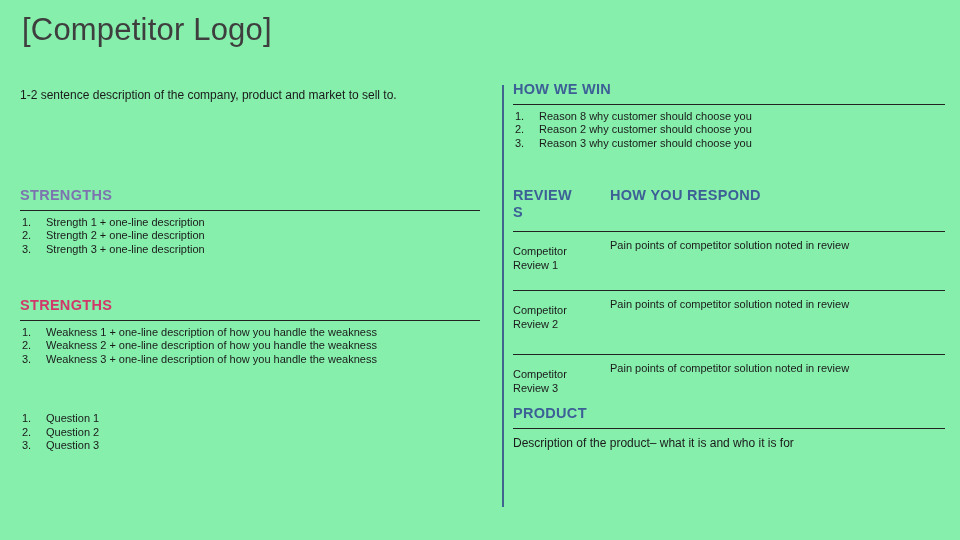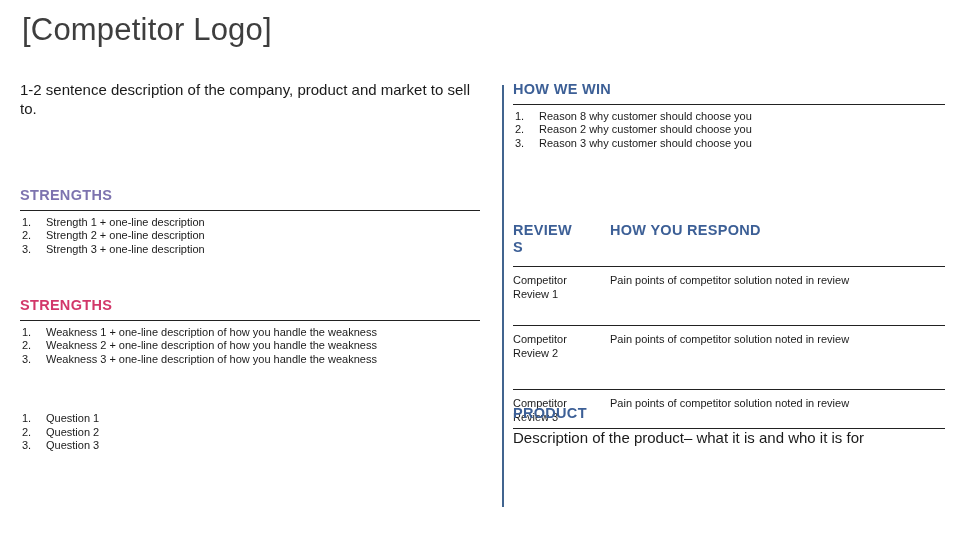--- a/index.html
+++ b/index.html
@@ -1,19 +1,19 @@
 <!DOCTYPE html>
 <html><head>
 <meta charset="utf-8">
 <style>
   html,body{margin:0;padding:0;background:#888;}
   .slide{
     position:relative;
     width:960px;height:540px;
-    background:#ffffff;
+    background:#86efac;
     font-family:"Liberation Sans", sans-serif;
     color:#1a1a1a;
     overflow:hidden;
     margin:0 auto;
   }
   .page-title{
     position:absolute;left:22px;top:12px;
     font-size:31px;font-weight:400;color:#3e3e3e;
     letter-spacing:0.2px;white-space:nowrap;
   }
@@ -22,49 +22,49 @@
     margin:0;
     font-size:14.5px;font-weight:bold;letter-spacing:0.3px;
     padding:0 0 6px 0;
     border-bottom:1.5px solid #222222;
     line-height:1.15;
   }
   .hd-blue{color:#3c5f96;}
   .hd-purple{color:#7d73af;}
   .hd-pink{color:#d23769;}
   .sec-body{
-    margin:0 0 0 0;
-    font-size:15px;line-height:1.25;color:#1a1a1a;
+    margin:7px 0 0 0;
+    font-size:12px;line-height:1.25;color:#1a1a1a;
   }
   ol.numlist{
     list-style:none;margin:5px 0 0 0;padding:0;
     font-size:11px;line-height:1.24;color:#1a1a1a;
   }
   ol.numlist li{display:flex;}
   ol.numlist .num{flex:0 0 26px;padding-left:2px;box-sizing:border-box;}
   ol.numlist .txt{flex:1;}
   
   .vdivider{
     position:absolute;left:502px;top:85px;
     width:2px;height:422px;background:#41648f;
   }
   
   .rev-header{
     display:grid;grid-template-columns:97px 1fr;
     border-bottom:1.5px solid #222222;
     padding-bottom:11px;
   }
-  .rev-header .sec-heading{border-bottom:none;padding:0;margin-top:35px;}
+  .rev-header .sec-heading{border-bottom:none;padding:0;}
   .rev-col1-heading{width:62px;word-break:break-all;}
   .rev-row{
     display:grid;grid-template-columns:97px 1fr;
     padding-top:7px;box-sizing:border-box;
     font-size:11px;line-height:1.25;
   }
-  .rev-row .cell-review{padding-right:27px;box-sizing:border-box;}
+  .rev-row .cell-review{padding-right:27px;box-sizing:border-box;margin-top:6px;}
   .rev-row.bordered{border-bottom:1.5px solid #222222;}
   .row-1{height:59px;}
   .row-2{height:64px;}
   .row-3{height:50px;}
   
   #sec-overview  {left:20px; top:81px;  width:460px;}
   #sec-strengths {left:20px; top:187px; width:460px;}
   #sec-weaknesses{left:20px; top:297px; width:460px;}
   #sec-questions {left:20px; top:407px; width:460px;}
   #sec-howwewin  {left:513px;top:81px;  width:432px;}

